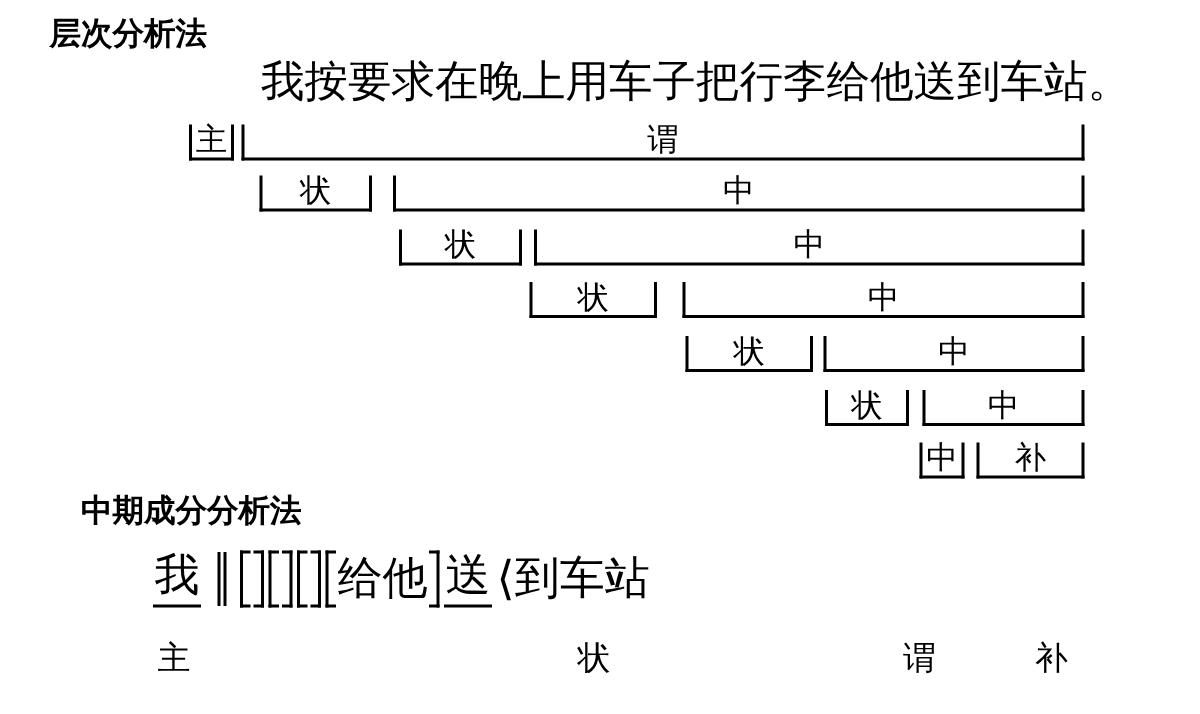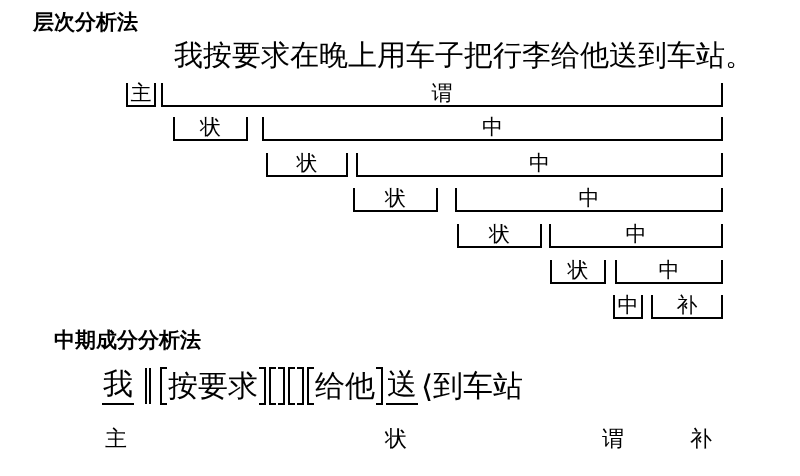--- a/index.html
+++ b/index.html
@@ -133,21 +133,20 @@
 
   <div class="comp-line" id="comp-line">
       <span class="tok">
         <span class="u">我</span>
       </span>
       <span class="tok">
         <span class="dbar"></span>
       </span>
       <span class="tok">
         <span class="lb"></span>
-        <span>按要求</span>
         <span class="rb"></span>
       </span>
       <span class="tok">
         <span class="lb"></span>
         <span class="rb"></span>
       </span>
       <span class="tok">
         <span class="lb"></span>
         <span class="rb"></span>
       </span>

